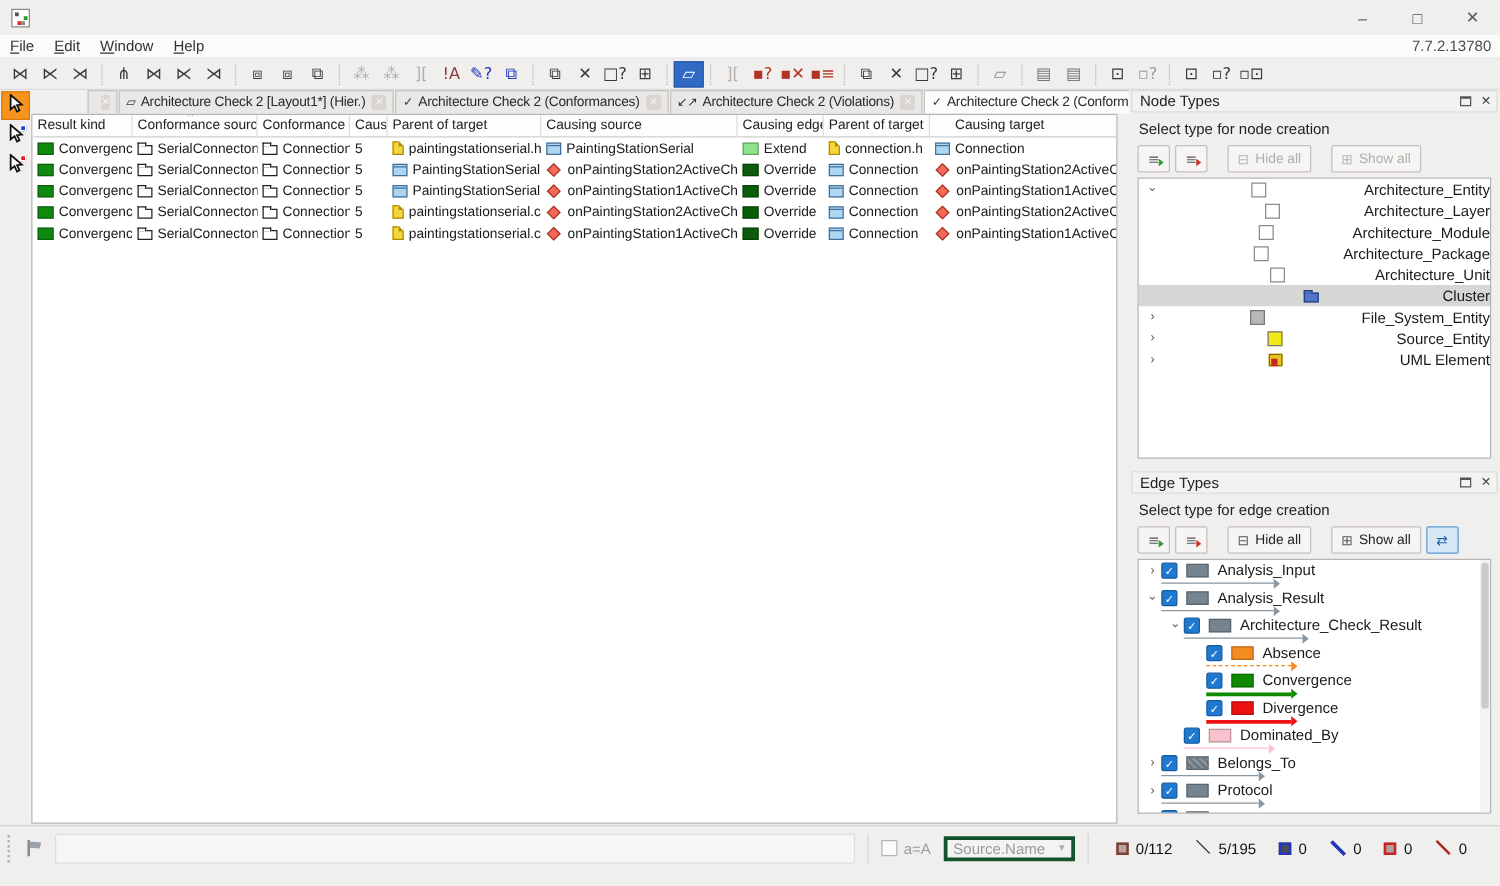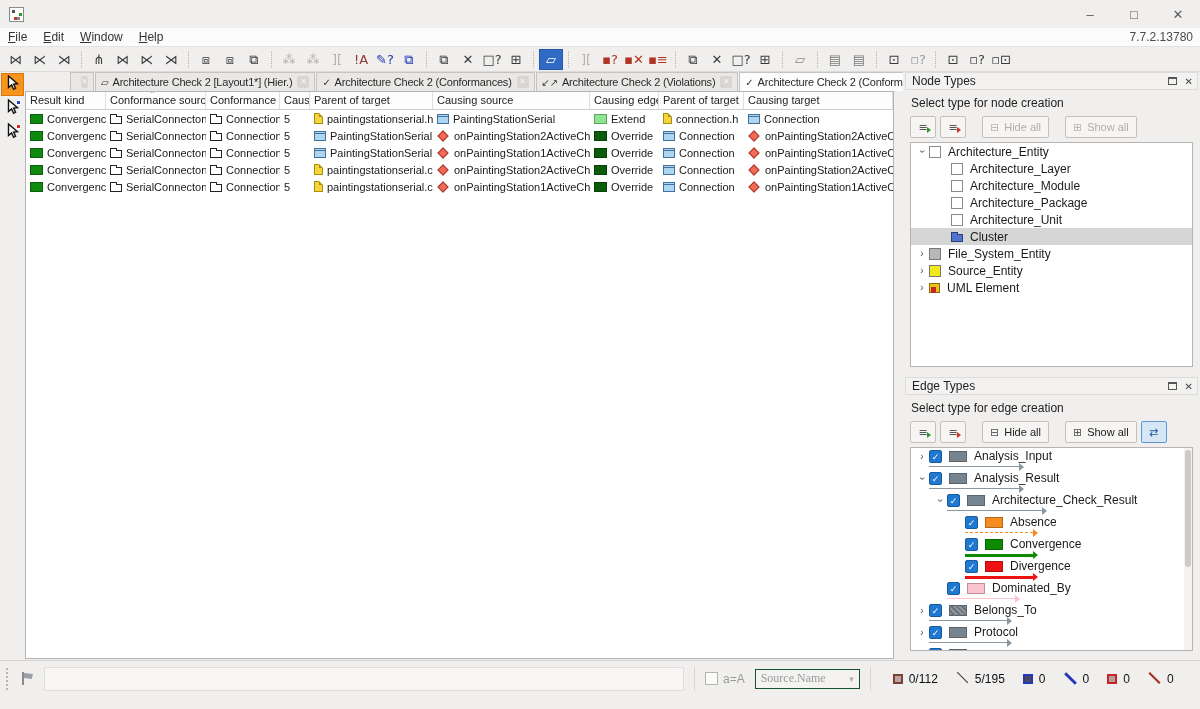--- a/index.html
+++ b/index.html
@@ -96,21 +96,21 @@
   .pbtn.small { width:26px; justify-content:center; padding:0; position:relative; }
   .pbtn.small::after { content:""; position:absolute; right:4px; bottom:4px; width:0; height:0;
                        border-top:3px solid transparent; border-bottom:3px solid transparent; }
   .pbtn.small.green::after { border-left:4px solid #2a9a2a; }
   .pbtn.small.red::after { border-left:4px solid #cc3322; }
   .pbtn.disabled { color:#b0aeab; }
   .pbtn .bico { font-family:"DejaVu Sans",sans-serif; font-size:11px; color:#555; }
   .pbtn.disabled .bico { color:#b8b6b3; }
   .pbtn.toggled { border:1px solid #5b9bd5; background:#d6e6f5; }
   .tree-box { flex:1; margin:0 5px 6px 5px; background:#fff; border:1px solid #b4b4b4; overflow:hidden; position:relative; }
-  .trow { display:flex; align-items:center; height:17px; white-space:nowrap; }
+  .trow { display:flex; align-items:center; height:17px; white-space:nowrap;justify-content:space-between; }
   .trow.selected { background:#d6d6d6; }
   .exp { width:14px; font-size:10px; color:#555; text-align:center; flex:0 0 auto; }
   .exp.open { transform:rotate(90deg); }
   .nicon { flex:0 0 auto; margin-right:7px; }
   .cb-empty { width:12px; height:12px; border:1px solid #8a8a8a; background:#fff; }
   .sq { width:12px; height:12px; border:1px solid #777; }
   .folder-blue { width:12px; height:8px; background:#4f74c9; border:1px solid #26407e; position:relative; margin-top:3px; }
   .folder-blue::before { content:""; position:absolute; left:-1px; top:-3px; width:5px; height:2px;
                          border:1px solid #26407e; border-bottom:none; background:#4f74c9; }
   .uml-pkg { width:11px; height:10px; background:#e8c31f; border:1px solid #8a6d00; position:relative; }
@@ -134,22 +134,22 @@
   .drag-dots { width:4px; height:22px; border-left:2px dotted #b8b5b2; margin:0 10px 0 6px; }
   .flag-icon { width:14px; height:15px; position:relative; margin-right:10px; }
   .flag-icon::before { content:""; position:absolute; left:2px; top:1px; width:2px; height:13px; background:#8a8a8a; }
   .flag-icon::after { content:""; position:absolute; left:4px; top:2px; width:9px; height:6px; background:#9aa0a8;
                       clip-path:polygon(0 0,100% 15%,85% 100%,0 85%); }
   #filter-input { width:640px; height:24px; background:#f7f6f5; border:1px solid #ddd; border-radius:2px;
                   font-family:"Liberation Sans",sans-serif; font-size:12px; padding:0 6px; color:#333; }
   .sb-sep { width:1px; height:24px; background:#d8d5d2; margin:0 10px; }
   .cb-dis { width:13px; height:13px; border:1px solid #b5b2af; background:#fbfbfa; margin-right:5px; }
   .dim-label { color:#9a9a9a; margin-right:10px; }
-  .fake-select { width:105px; height:20px; border:1px solid #14532d; background:#f4f3f2; color:#9a9a9a;
-                 display:flex; align-items:center; padding:0 5px;font-family:Liberation Serif, serif; }
+  .fake-select { width:105px; height:20px; border:3px solid #14532d; background:#f4f3f2; color:#9a9a9a;
+                 display:flex; align-items:center; padding:0 5px; }
   .fake-select .chev { margin-left:auto; font-size:9px; color:#b0aeab; }
   #counters { display:flex; align-items:center; gap:6px; margin-left:12px; }
   .counter { display:flex; align-items:center; gap:6px; margin-right:12px; color:#111; }
   .cnt-sq { width:10px; height:10px; border-width:2px; border-style:solid; }
   .cnt-ln { width:13px; height:13px; position:relative; }
   .cnt-ln i { position:absolute; left:-1px; top:5px; width:15px; border-top-style:solid; transform:rotate(45deg); }
 
   #footer { position:absolute; left:0; top:696px; width:1200px; height:13px; background:#f0efee; }
   .grip { position:absolute; right:3px; bottom:3px; width:8px; height:8px;
           box-shadow:6px 6px 0 -6px #aaa, 3px 6px 0 -5px #b5b5b5, 6px 3px 0 -5px #b5b5b5, 6px 6px 0 -5px #b5b5b5; }
@@ -276,21 +276,21 @@
 <div id="tablebox">
   <div id="thead">
       <div class="th" style="width: 80px;"><span>Result kind</span></div>
       <div class="th" style="width: 100px;"><span>Conformance source</span><span class="sort-ind">^</span></div>
       <div class="th" style="width: 74px;"><span>Conformance ta</span></div>
       <div class="th" style="width: 30px;"><span>Causi</span></div>
       <div class="th" style="width: 123px;"><span>Parent of target</span></div>
       <div class="th" style="width: 157px;"><span>Causing source</span></div>
       <div class="th" style="width: 69px;"><span>Causing edge</span></div>
       <div class="th" style="width: 85px;"><span>Parent of target</span></div>
-      <div class="th" style="width: 149px;"><span>Causing target</span></div>
+      <div class="th" style="width: 149px; margin-left: 16px;"><span>Causing target</span></div>
     </div>
   <div id="tbody">
       <div class="tr">
         <div class="td" style="width: 80px;">
           <span class="ticon swatch sw-convergence"></span>
           <span>Convergence</span>
         </div>
         <div class="td" style="width: 100px;">
           <span class="ticon folder"></span>
           <span>SerialConnecton</span>

